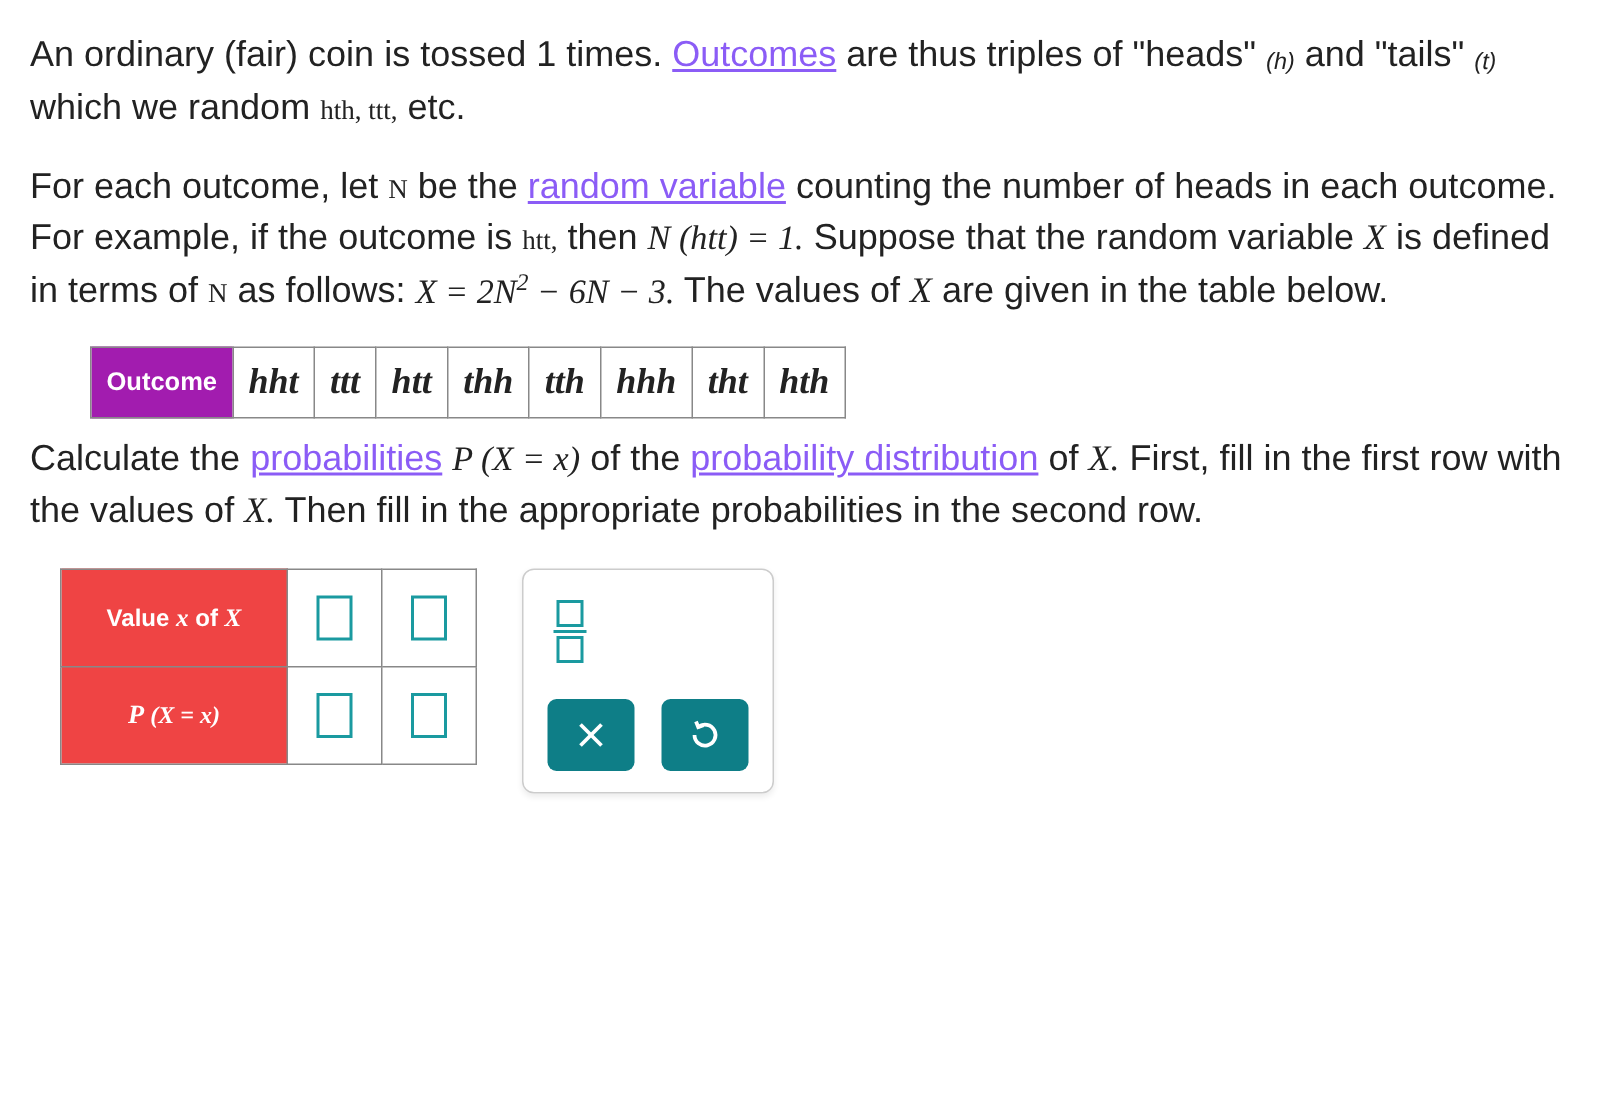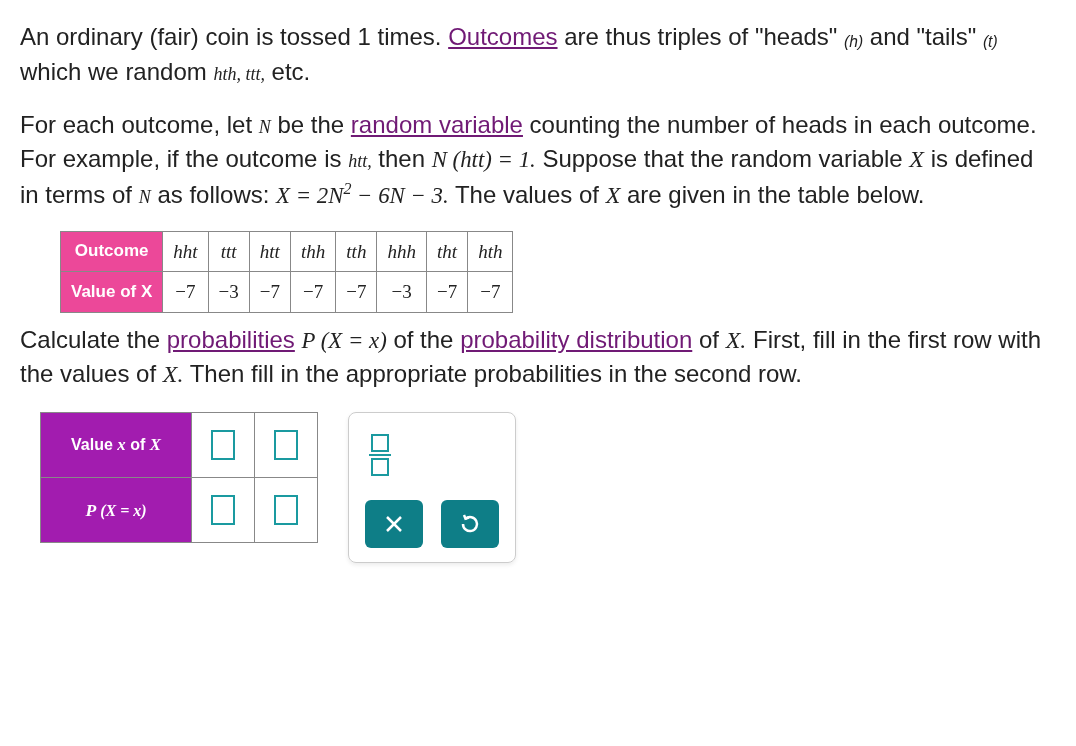--- a/index.html
+++ b/index.html
@@ -6,60 +6,60 @@
     font-family: Arial, Helvetica, sans-serif;
     font-size: 24px;
     color: #222;
     margin: 0;
     padding: 10px 20px 20px 20px;
     width: 1076px;
     box-sizing: border-box;
     line-height: 1.45;
   }
   a.term {
-    color: #701a75;
+    color: #8b5cf6;
   }
   .sub {
     font-size: 0.65em;
     font-style: italic;
     vertical-align: baseline;
     position: relative;
     top: 0.15em;
   }
   .ital {
     font-style: italic;
     font-family: "Times New Roman", serif;
   }
   .italsmall {
-    font-style: italic;
     font-family: "Times New Roman", serif;
     font-size: 0.75em;
   }
   .eqn {
     font-family: "Times New Roman", serif;
     font-style: italic;
     font-size: 0.95em;
     margin-top: 16px;
   }
   p { margin: 10px 0 18px 0; }
 
   table.data {
     border-collapse: collapse;
     margin-left: 40px;
     margin-bottom: 10px;
   }
   table.data td, table.data th {
     border: 1px solid #888;
     text-align: center;
     padding: 6px 10px;
-    font-size: 19px;
-    font-family: "Times New Roman", serif;
+    font-size: 24px;
+    font-family: "Times New Roman", serif;
+    font-weight: bold;
   }
   table.data th.hdr {
-    background: #ec4899;
+    background: #a21caf;
     color: #fff;
     font-family: Arial, sans-serif;
     font-size: 17px;
     font-weight: bold;
   }
   table.data td.outc {
     font-style: italic;
   }
 
   .answer-row {
@@ -73,21 +73,21 @@
     border-collapse: collapse;
   }
   table.answer td, table.answer th {
     border: 1px solid #888;
     text-align: center;
     width: 60px;
     height: 62px;
     font-size: 18px;
   }
   table.answer th.hdr2 {
-    background: #a21caf;
+    background: #ef4444;
     color: #fff;
     font-family: Arial, sans-serif;
     font-size: 16px;
     font-weight: bold;
     width: 130px;
     padding: 0 10px;
   }
   .inputbox {
     display: inline-block;
     width: 20px;
@@ -154,31 +154,20 @@
       <tr>
     <th class="hdr">Outcome</th>
     <td class="outc">hht</td>
     <td class="outc">ttt</td>
     <td class="outc">htt</td>
     <td class="outc">thh</td>
     <td class="outc">tth</td>
     <td class="outc">hhh</td>
     <td class="outc">tht</td>
     <td class="outc">hth</td>
-  </tr>
-  <tr>
-    <th class="hdr"><span style="font-family:Arial;">Value of X</span></th>
-    <td>−7</td>
-    <td>−3</td>
-    <td>−7</td>
-    <td>−7</td>
-    <td>−7</td>
-    <td>−3</td>
-    <td>−7</td>
-    <td>−7</td>
   </tr>
 </tbody>
   </table>
 
 <p>
   <span>Calculate the </span><a href="#" class="term">probabilities</a><span> </span><span class="eqn">P (X = x)</span><span> of the </span><a href="#" class="term">probability distribution</a><span> of </span><span class="ital">X.</span><span> First, fill in the first row with the values of </span><span class="ital">X.</span><span> Then fill in the appropriate probabilities in the second row.</span>
 </p>
 
 <div class="answer-row">
   <table class="answer">

